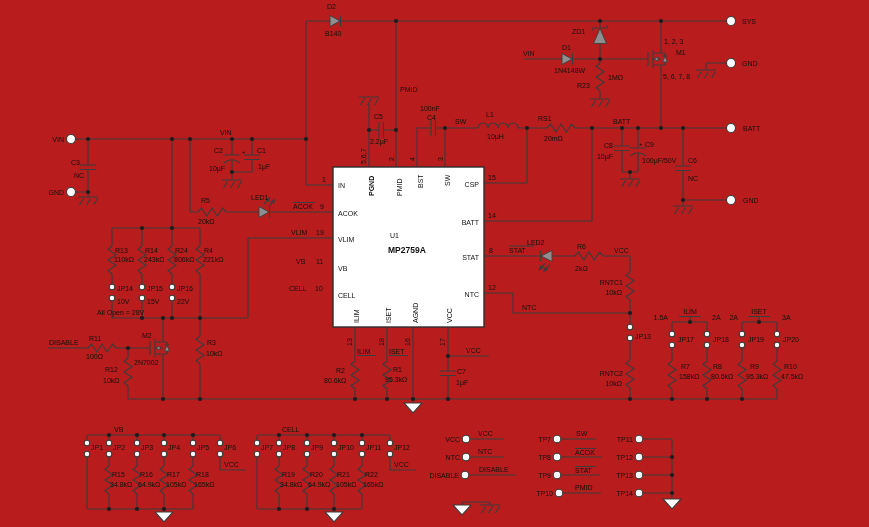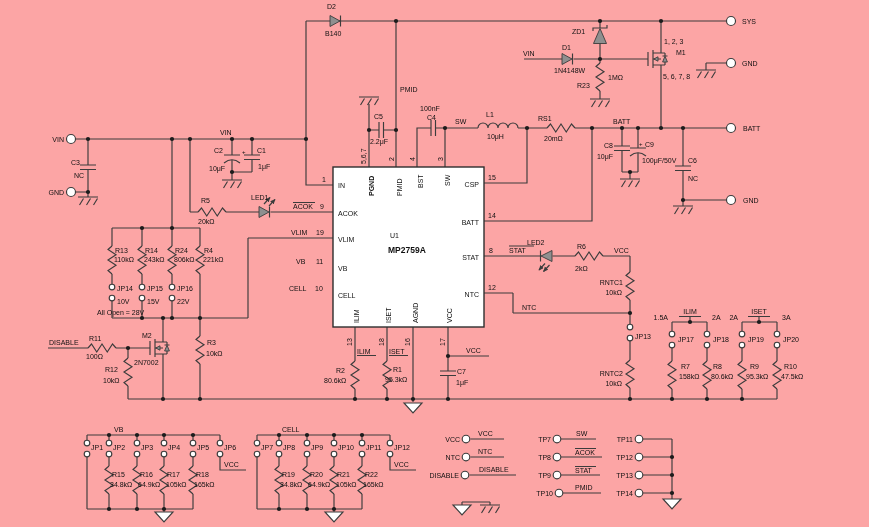--- a/index.html
+++ b/index.html
@@ -1,16 +1,16 @@
 <!DOCTYPE html>
 <html><head>
 <meta charset="utf-8">
 <style>
   html,body{margin:0;padding:0;background:#fff}
-  #wrap{width:869px;height:527px;background:#fca5a5;position:relative;overflow:hidden}
+  #wrap{width:869px;height:527px;background:#b91c1c;position:relative;overflow:hidden}
   svg{display:block}
   .w{fill:none;stro
 ke:#3c3c3c;stroke-width:1.15}
   .w{fill:none;stroke:#3c3c3c;stroke-width:1.15}
   .c{fill:none;stroke:#3c3c3c;stroke-width:1.15}
   .p{fill:#fff;stroke:#3c3c3c;stroke-width:1.15}
   .f{fill:#8f8f8f;stroke:#3c3c3c;stroke-width:.9}
   .dots{fill:none;stroke:#1c1c1c;stroke-width:4.2;stroke-linecap:round}
   .icbox{fill:#fff;stroke:#2e2e2e;stroke-width:1.4}
   text{font-family:"Liberation Sans","DejaVu Sans",sans-serif;font-size:7px;fill:#111}

